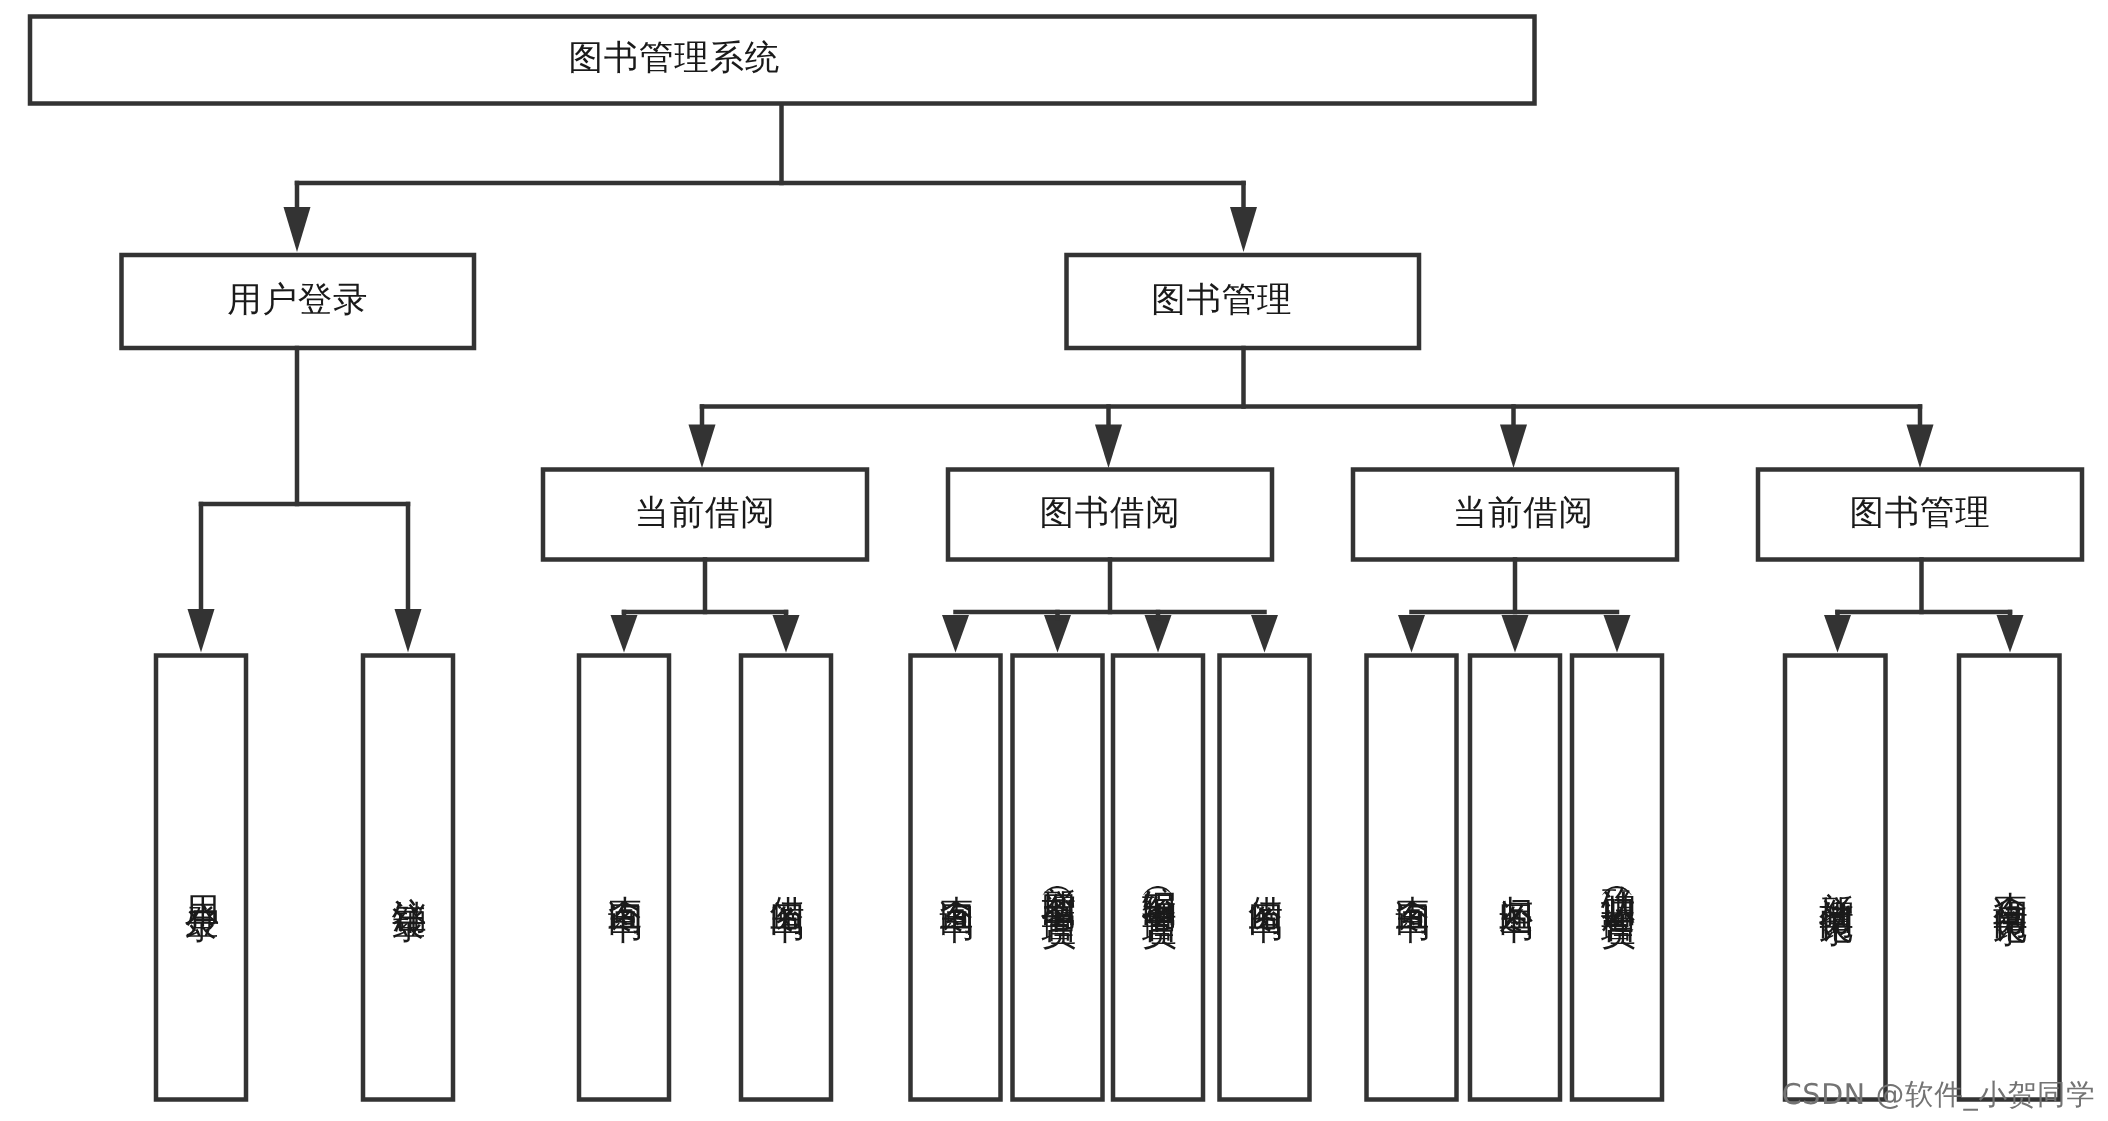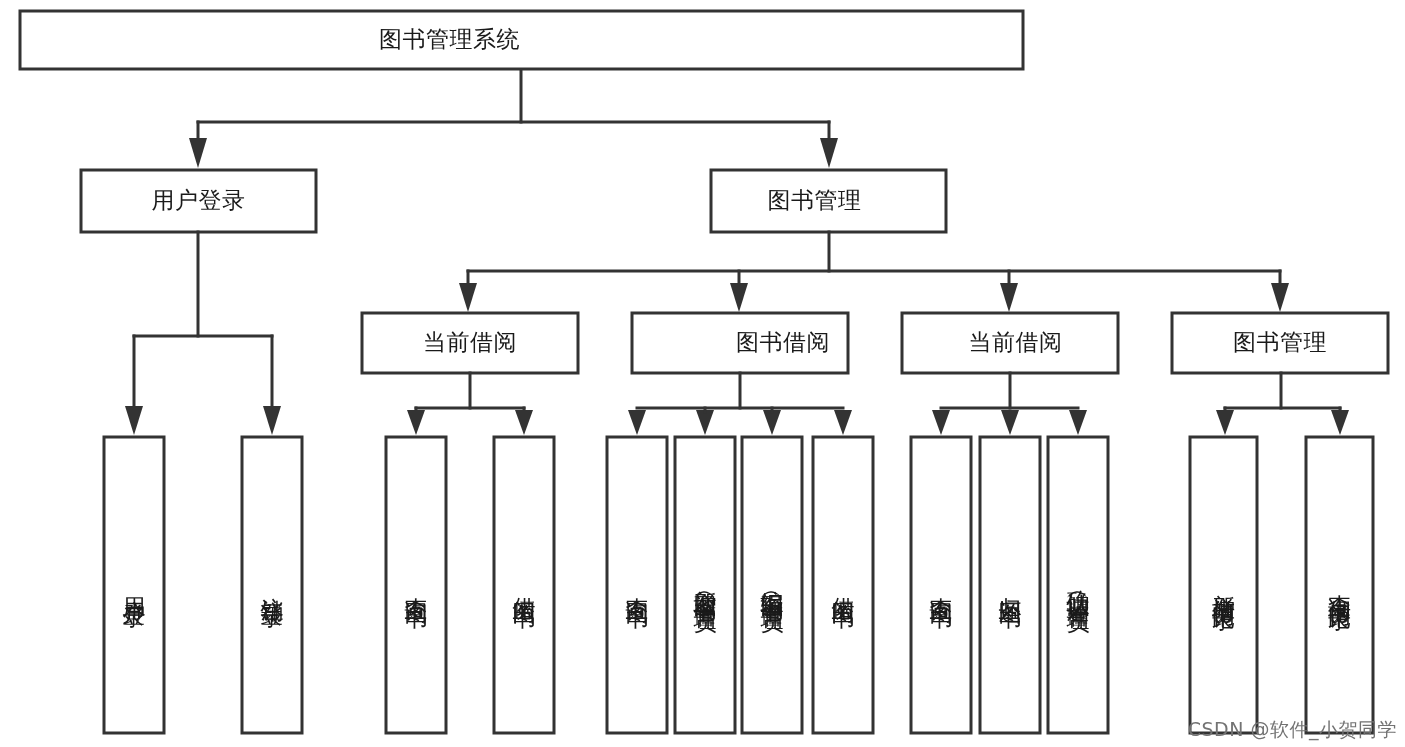--- a/index.html
+++ b/index.html
@@ -166,21 +166,21 @@
     <rect class="node-box" x="1306" y="437" width="67" height="296"></rect>
 
   </svg>
 
   <div class="node-label label-h" style="left:20px; top:11px; width:859px; height:58px;">图书管理系统</div>
 
   <div class="node-label label-h" style="left:81px; top:170px; width:235px; height:62px;">用户登录</div>
   <div class="node-label label-h" style="left:689px; top:170px; width:235px; height:62px;padding-left:16px;">图书管理</div>
 
   <div class="node-label label-h" style="left:362px; top:313px; width:216px; height:60px;">当前借阅</div>
-  <div class="node-label label-h" style="left:632px; top:313px; width:216px; height:60px;margin-left:43px;">图书借阅</div>
+  <div class="node-label label-h" style="left:632px; top:313px; width:216px; height:60px;">图书借阅</div>
   <div class="node-label label-h" style="left:902px; top:313px; width:227px; height:60px;">当前借阅</div>
   <div class="node-label label-h" style="left:1172px; top:313px; width:216px; height:60px;">图书管理</div>
 
   <div class="node-label label-v" style="left:104px; top:437px; width:60px; height:296px;">用户登录</div>
   <div class="node-label label-v" style="left:242px; top:437px; width:60px; height:296px;">注销登录</div>
 
   <div class="node-label label-v" style="left:386px; top:437px; width:60px; height:296px;">查询图书</div>
   <div class="node-label label-v" style="left:494px; top:437px; width:60px; height:296px;">借阅图书</div>
 
   <div class="node-label label-v" style="left:607px; top:437px; width:60px; height:296px;">查询图书</div>

